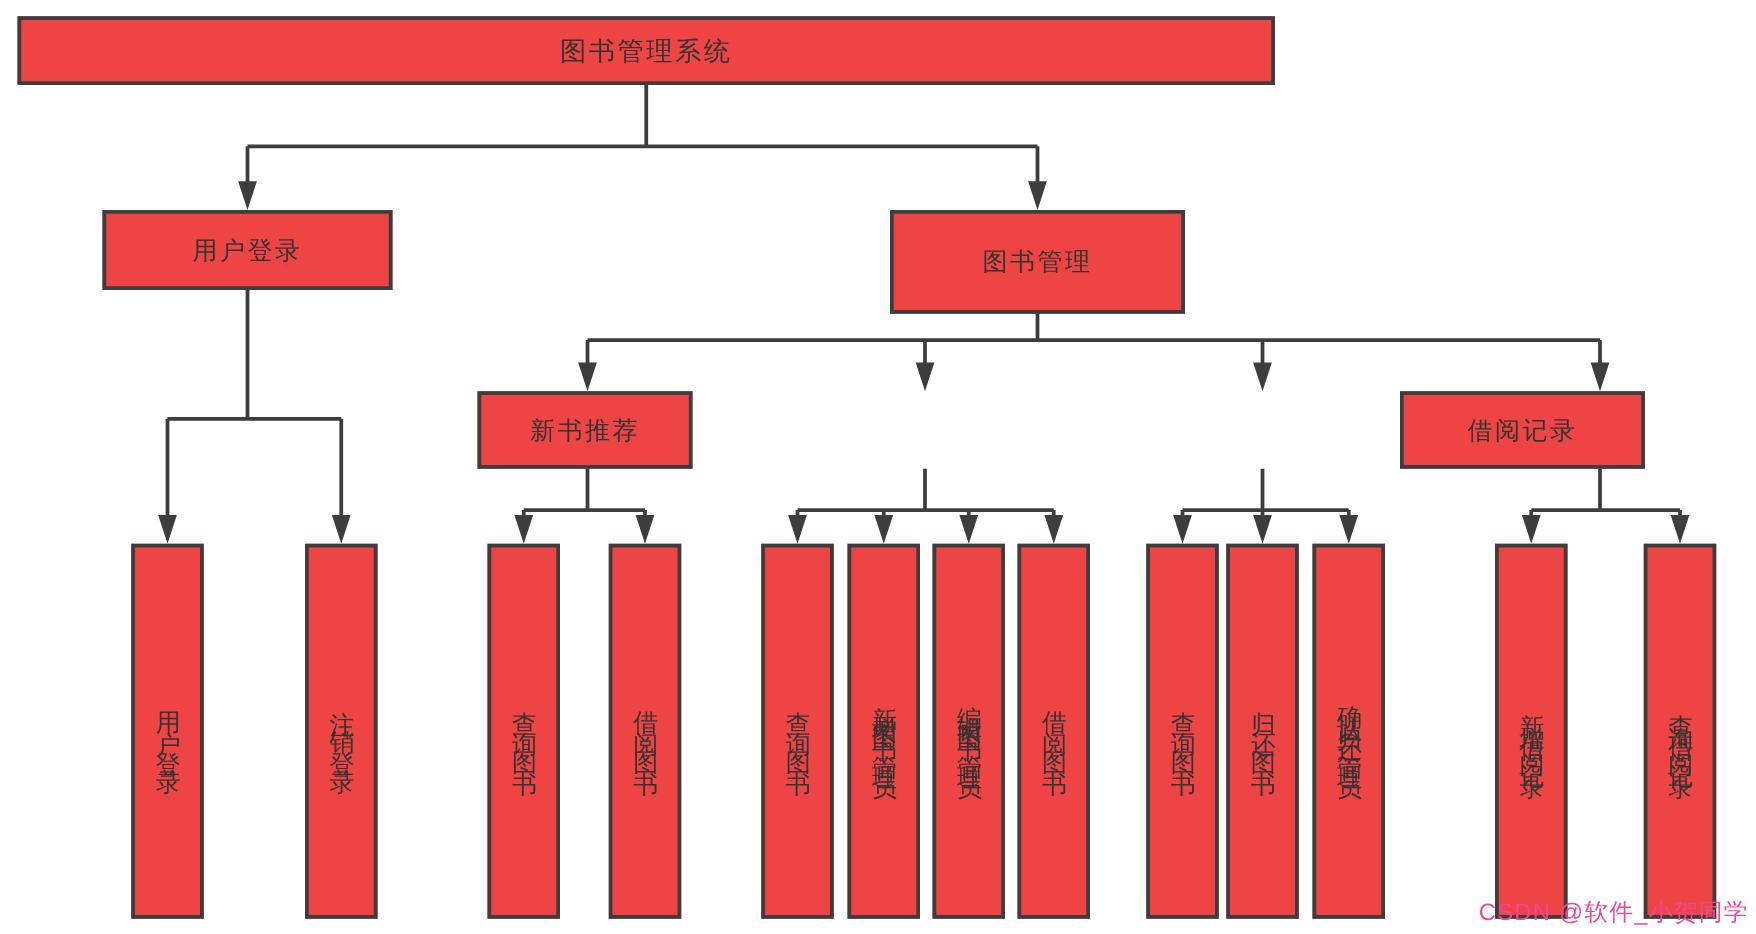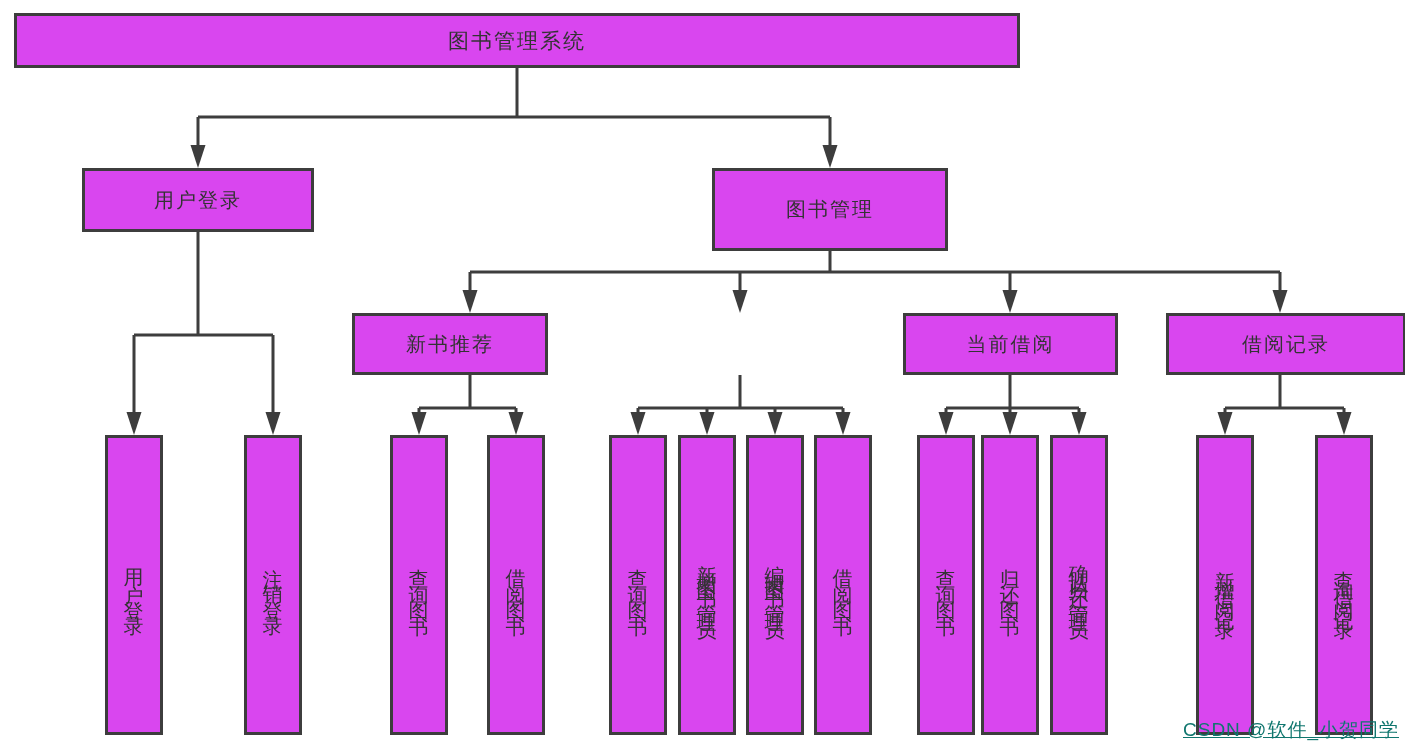--- a/index.html
+++ b/index.html
@@ -6,21 +6,21 @@
   #stage{
     position:relative;
     width:1405px;height:747px;
     background:#ffffff;
     font-family:"Liberation Sans","DejaVu Sans",sans-serif;
     overflow:hidden;
   }
   #wires{position:absolute;left:0;top:0;width:1405px;height:747px;}
   .box{
     position:absolute;
-    background:#d946ef;
+    background:#ef4444;
     border:3px solid #3d3d3d;
     box-sizing:border-box;
     display:flex;align-items:center;justify-content:center;
   }
   .hlabel{
     color:#333333;
     font-size:20px;
     letter-spacing:2px;
     white-space:nowrap;
   }
@@ -33,26 +33,25 @@
     text-orientation:mixed;
     line-height:1;
     margin:0 auto;
   }
   .sp-l{letter-spacing:16px;}
   .sp-m{letter-spacing:10px;}
   .sp-s{letter-spacing:8px;}
   .watermark{
     position:absolute;
     left:1183px;top:717px;
-    color:#0f766e;
+    color:#ec4899;
     font-size:19px;
     letter-spacing:1px;
     white-space:nowrap;
     z-index:5;
-    text-decoration:underline;
   }
 </style>
 </head>
 <body>
 
 <div id="stage">
 
   <svg id="wires" viewBox="0 0 1405 747" xmlns="http://www.w3.org/2000/svg">
     <g stroke="#3d3d3d" stroke-width="3" fill="none">
 
@@ -97,27 +96,24 @@
     <span class="hlabel">图书管理系统</span>
   </div>
 
   <div class="box" style="left:82px;top:168px;width:232px;height:64px">
     <span class="hlabel">用户登录</span>
   </div>
   <div class="box" style="left:712px;top:168px;width:236px;height:83px">
     <span class="hlabel">图书管理</span>
   </div>
 
-  <div class="box" style="left:352px;top:313px;width:196px;height:62px">
+  <div class="box" style="left:382px;top:313px;width:172px;height:62px">
     <span class="hlabel">新书推荐</span>
   </div>
-  <div class="box" style="left:903px;top:313px;width:215px;height:62px">
-    <span class="hlabel">当前借阅</span>
-  </div>
-  <div class="box" style="left:1166px;top:313px;width:240px;height:62px">
+  <div class="box" style="left:1120px;top:313px;width:196px;height:62px">
     <span class="hlabel">借阅记录</span>
   </div>
 
   <div class="box vnode" style="left:105px">
     <span class="vlabel sp-l">用户登录</span>
   </div>
   <div class="box vnode" style="left:244px">
     <span class="vlabel sp-l">注销登录</span>
   </div>
 

